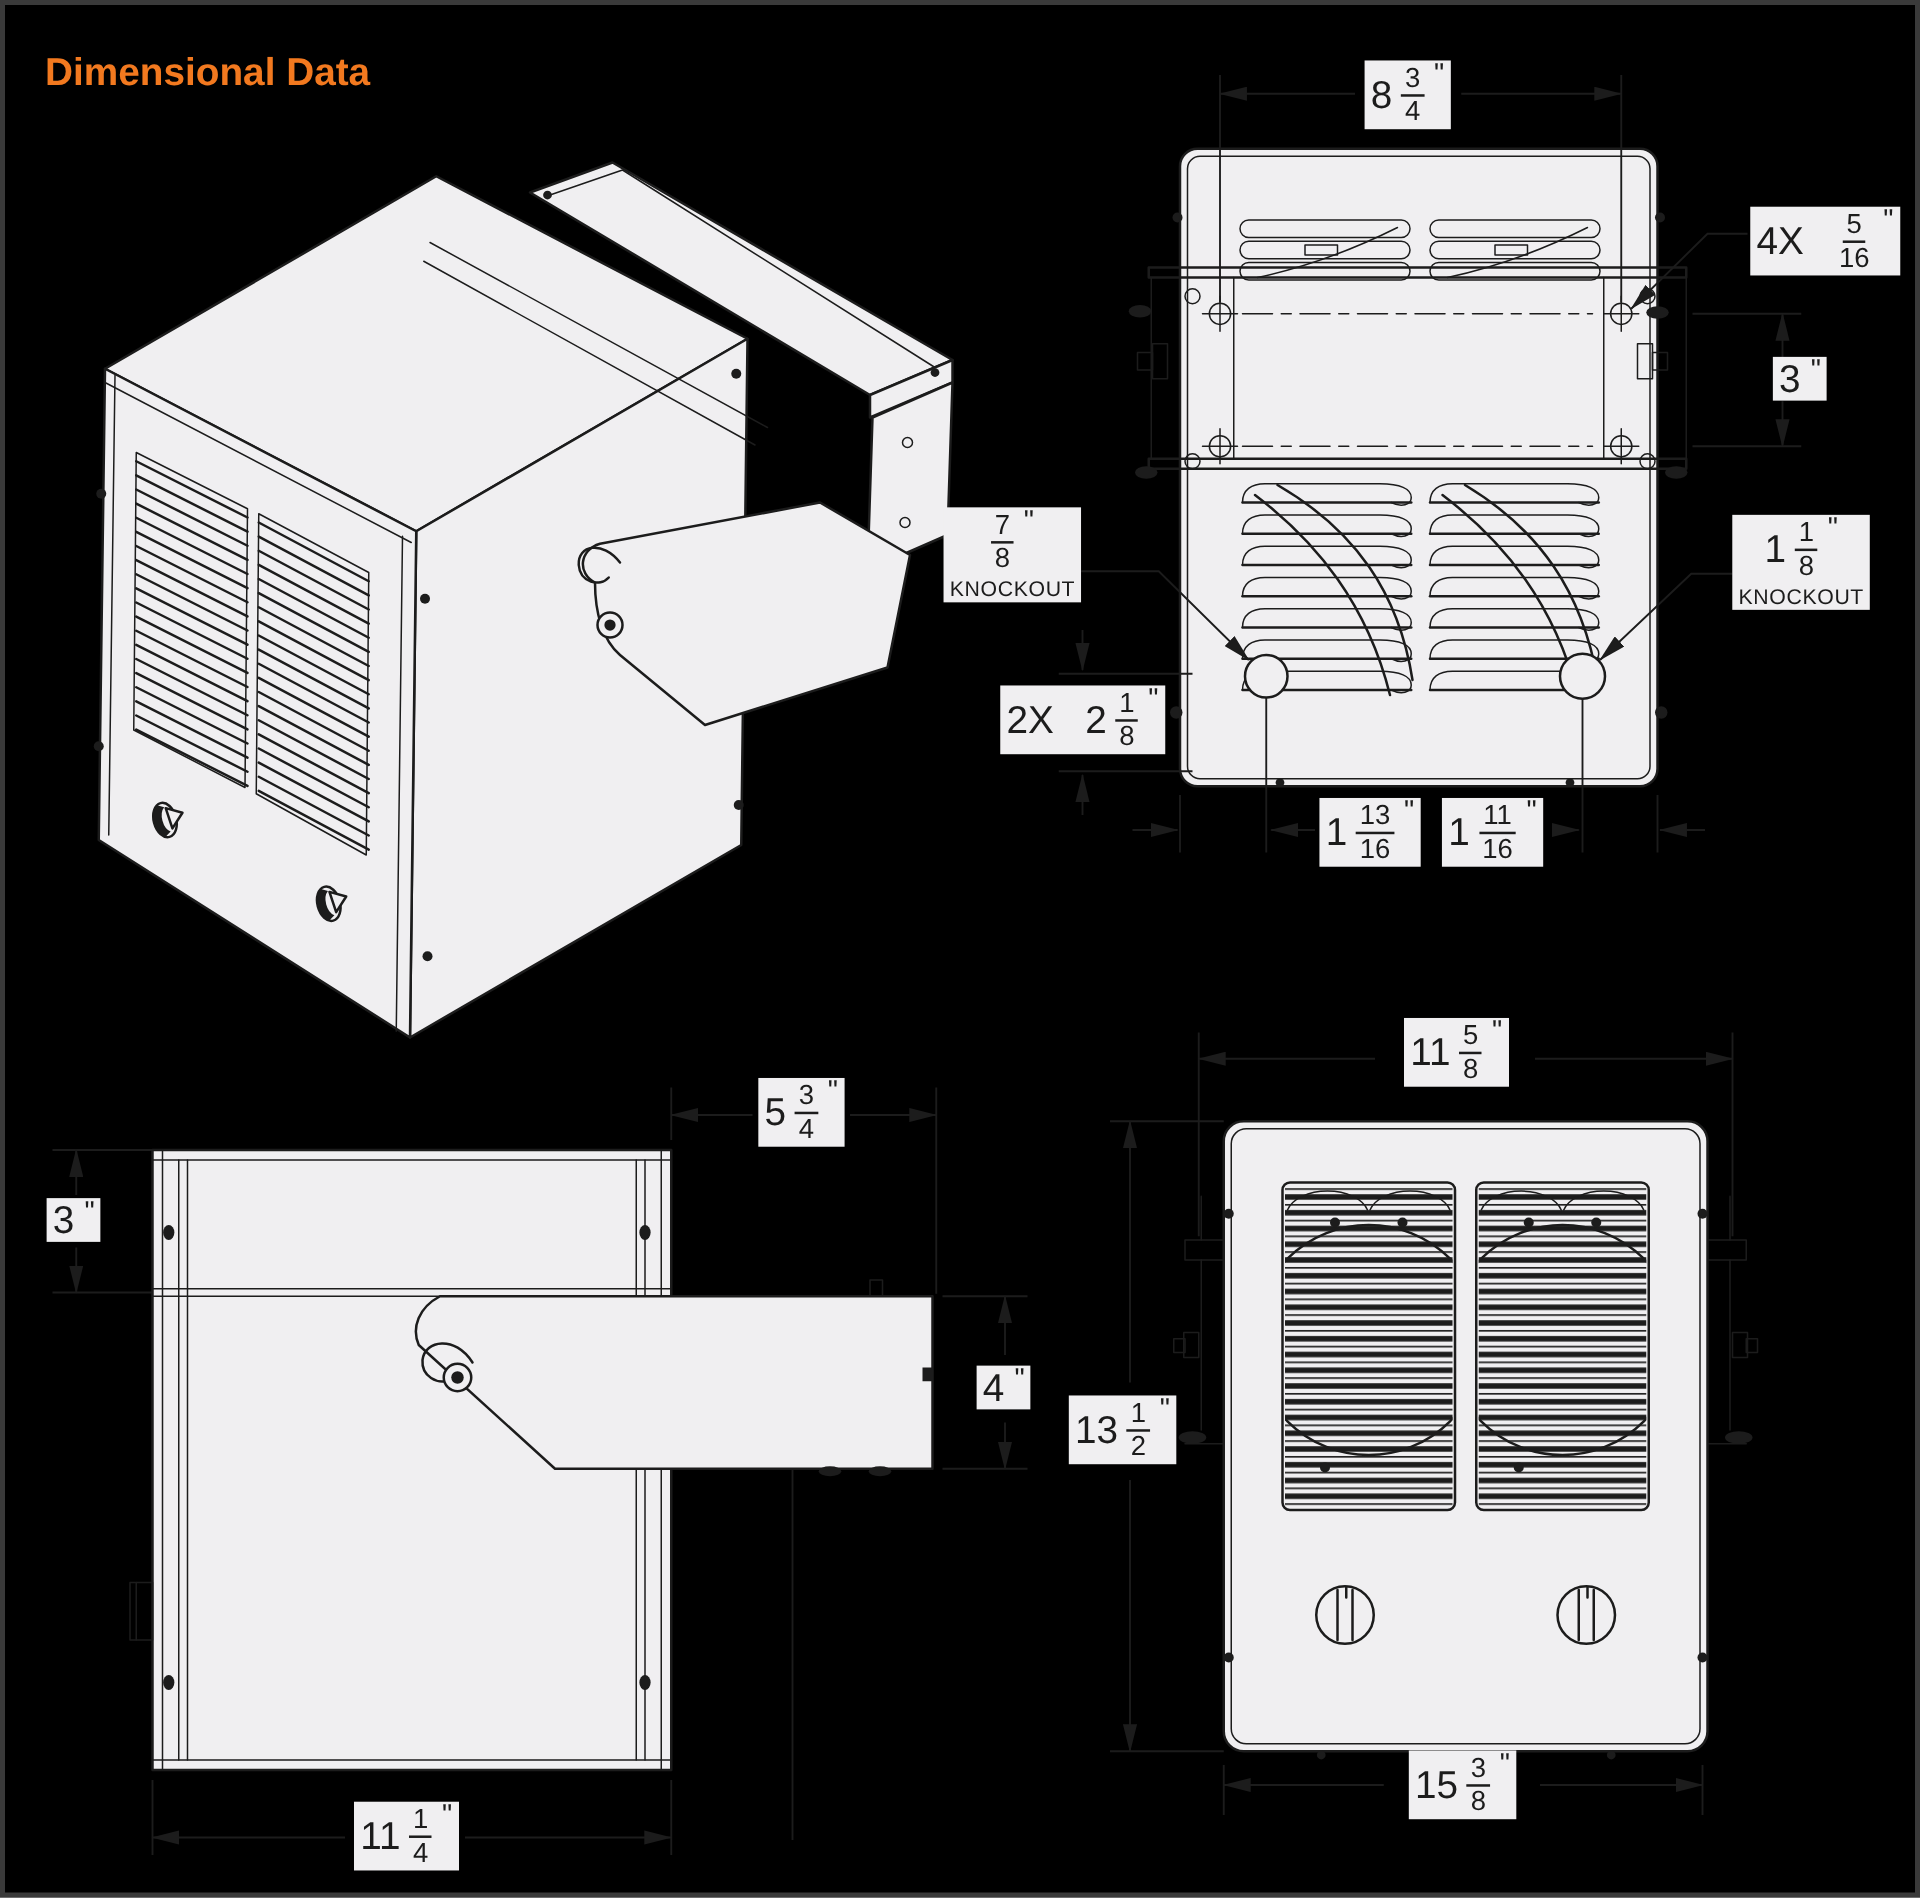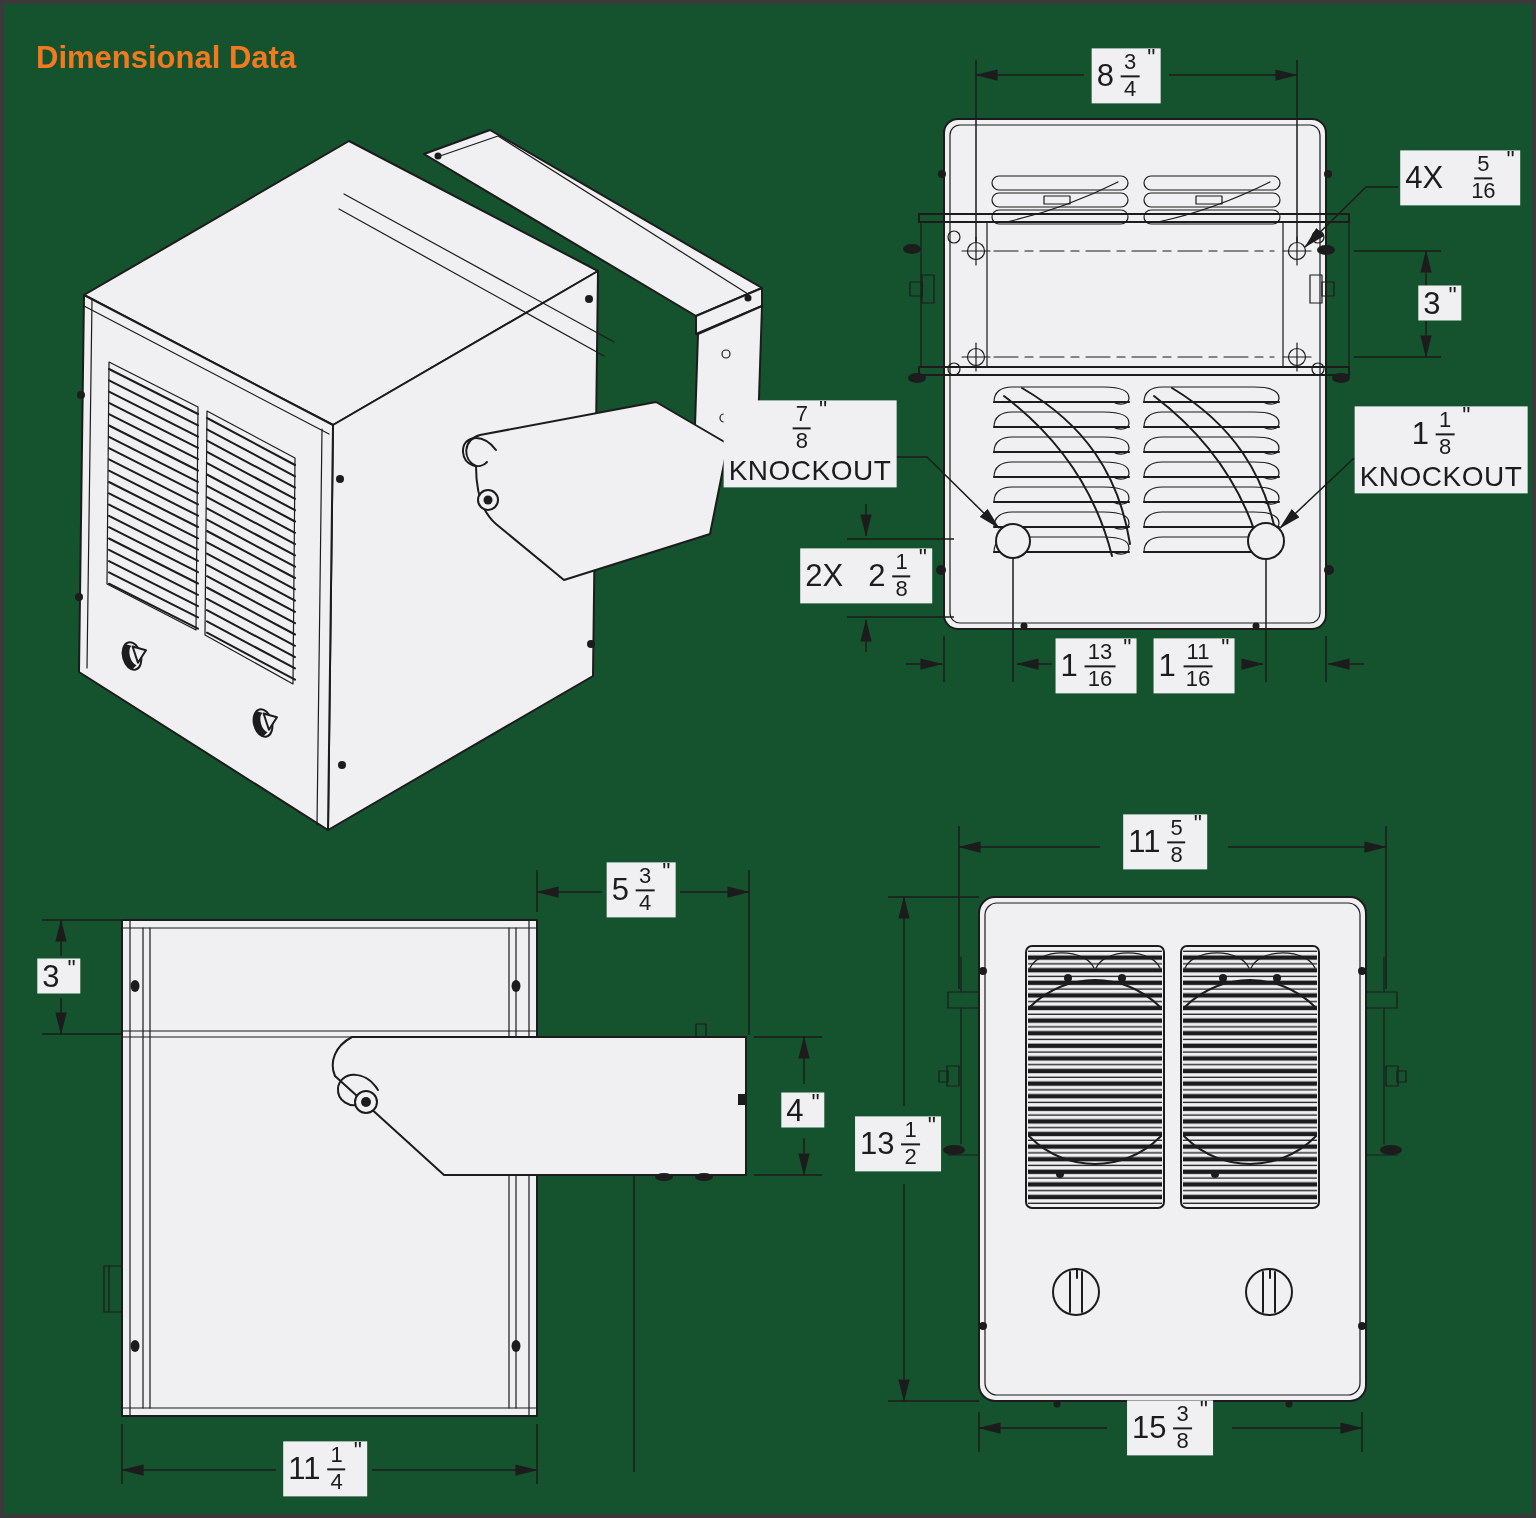--- a/index.html
+++ b/index.html
@@ -1,30 +1,30 @@
 <!DOCTYPE html>
 <html><head>
 <meta charset="utf-8">
 <style>
   html,body{margin:0;padding:0;background:#e4e4e4;}
-  .page{position:relative;width:1536px;height:1518px;background:#14532d;border:4px solid #3a3a3a;
+  .page{position:relative;width:1536px;height:1518px;background:#000000;border:4px solid #3a3a3a;
         box-sizing:border-box;font-family:"Liberation Sans",sans-serif;color:#1c1c1c;overflow:hidden}
   .art{position:absolute;left:0;top:0}
   .ttl{position:absolute;left:32px;top:36px;font-size:31px;font-weight:bold;color:#f2791f;letter-spacing:0px}
   
   .dlabel{position:absolute;transform:translate(-50%,-50%);display:flex;align-items:center;gap:7px;
           font-size:31px;line-height:1;background:#f0eff1;padding:2px 5px;white-space:nowrap}
   .dlabel .frac{display:inline-flex;flex-direction:column;align-items:center;font-size:22px;line-height:1.12}
   .dlabel .num{border-bottom:2px solid #1c1c1c;padding:0 3px}
   .dlabel .den{padding:0 3px}
   .dlabel .unit{font-size:23px;align-self:flex-start;margin-top:-3px;margin-left:1px}
   .dlabel .prefix{margin-right:18px}
   .ko{flex-direction:column;gap:4px;align-items:center}
   .ko .row{display:flex;align-items:center;gap:7px}
-  .ko .word{font-size:28px;letter-spacing:0.5px}
+  .ko .word{font-size:17px;letter-spacing:0.5px}
   svg .ln{fill:none;stroke:#1c1c1c;stroke-width:2;stroke-linecap:round;stroke-linejoin:round}
   svg .thin{stroke-width:1.2}
   svg .dl{fill:none;stroke:#1c1c1c;stroke-width:1.5}
   svg .blk{fill:#1c1c1c;stroke:none}
   svg .bg{fill:#f0eff1}
 </style>
 </head>
 <body>
 
 <div class="page">
@@ -345,21 +345,21 @@
 
 <div class="dlabel" style="left:1122px;top:72px">
   <span>8</span>
   <span class="frac">
         <span class="num">3</span>
         <span class="den">4</span>
       </span>
   <span class="unit">"</span>
 </div>
 
-<div class="dlabel" style="left:1456px;top:174px">
+<div class="dlabel" style="left:1456px;top:189px">
   <span class="prefix">4X</span>
   <span class="frac">
         <span class="num">5</span>
         <span class="den">16</span>
       </span>
   <span class="unit">"</span>
 </div>
 
 <div class="dlabel" style="left:1436px;top:299px">
   <span>3</span>

